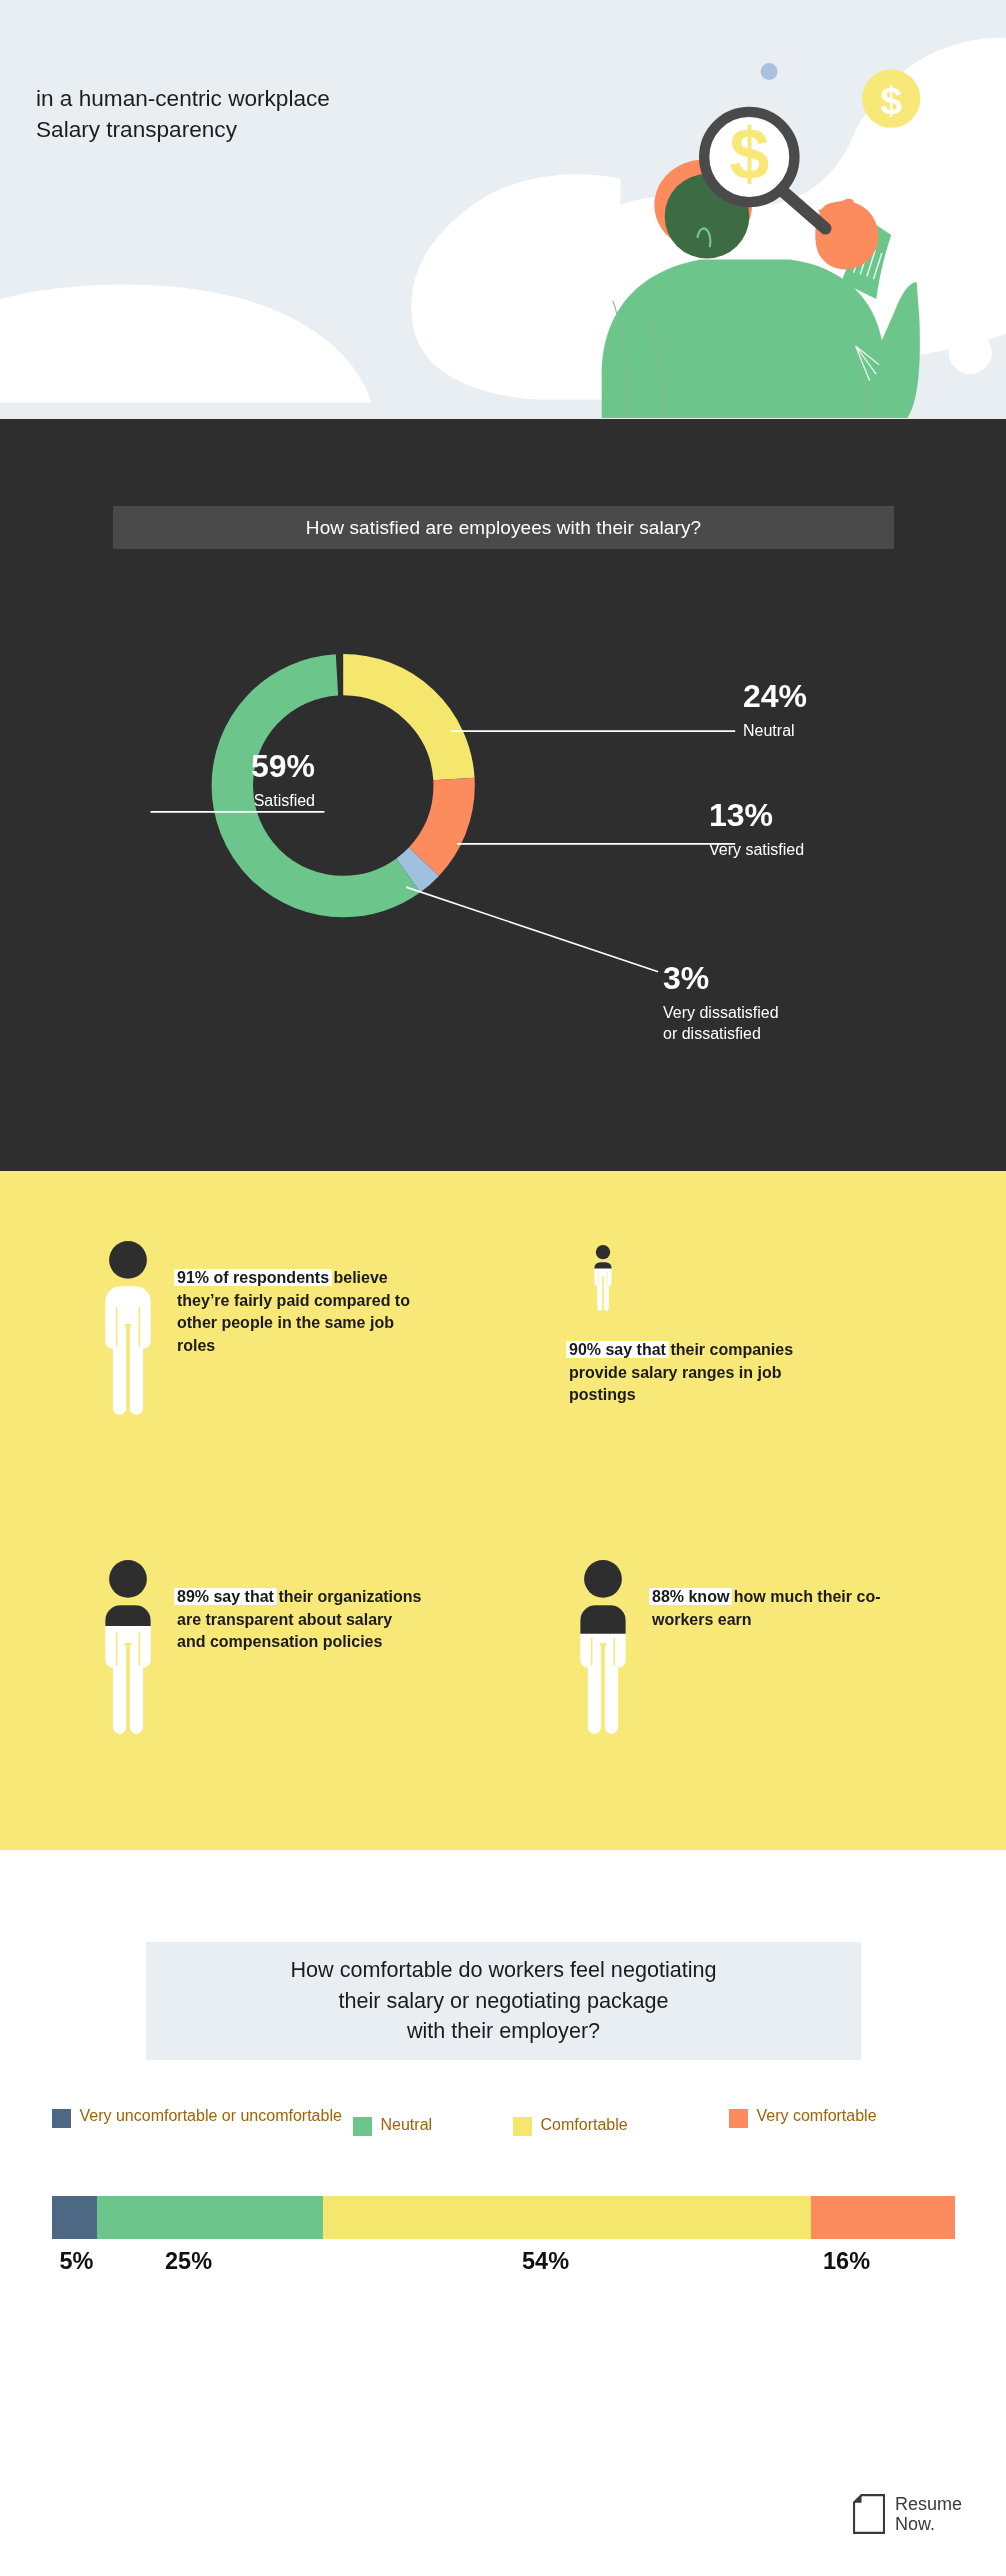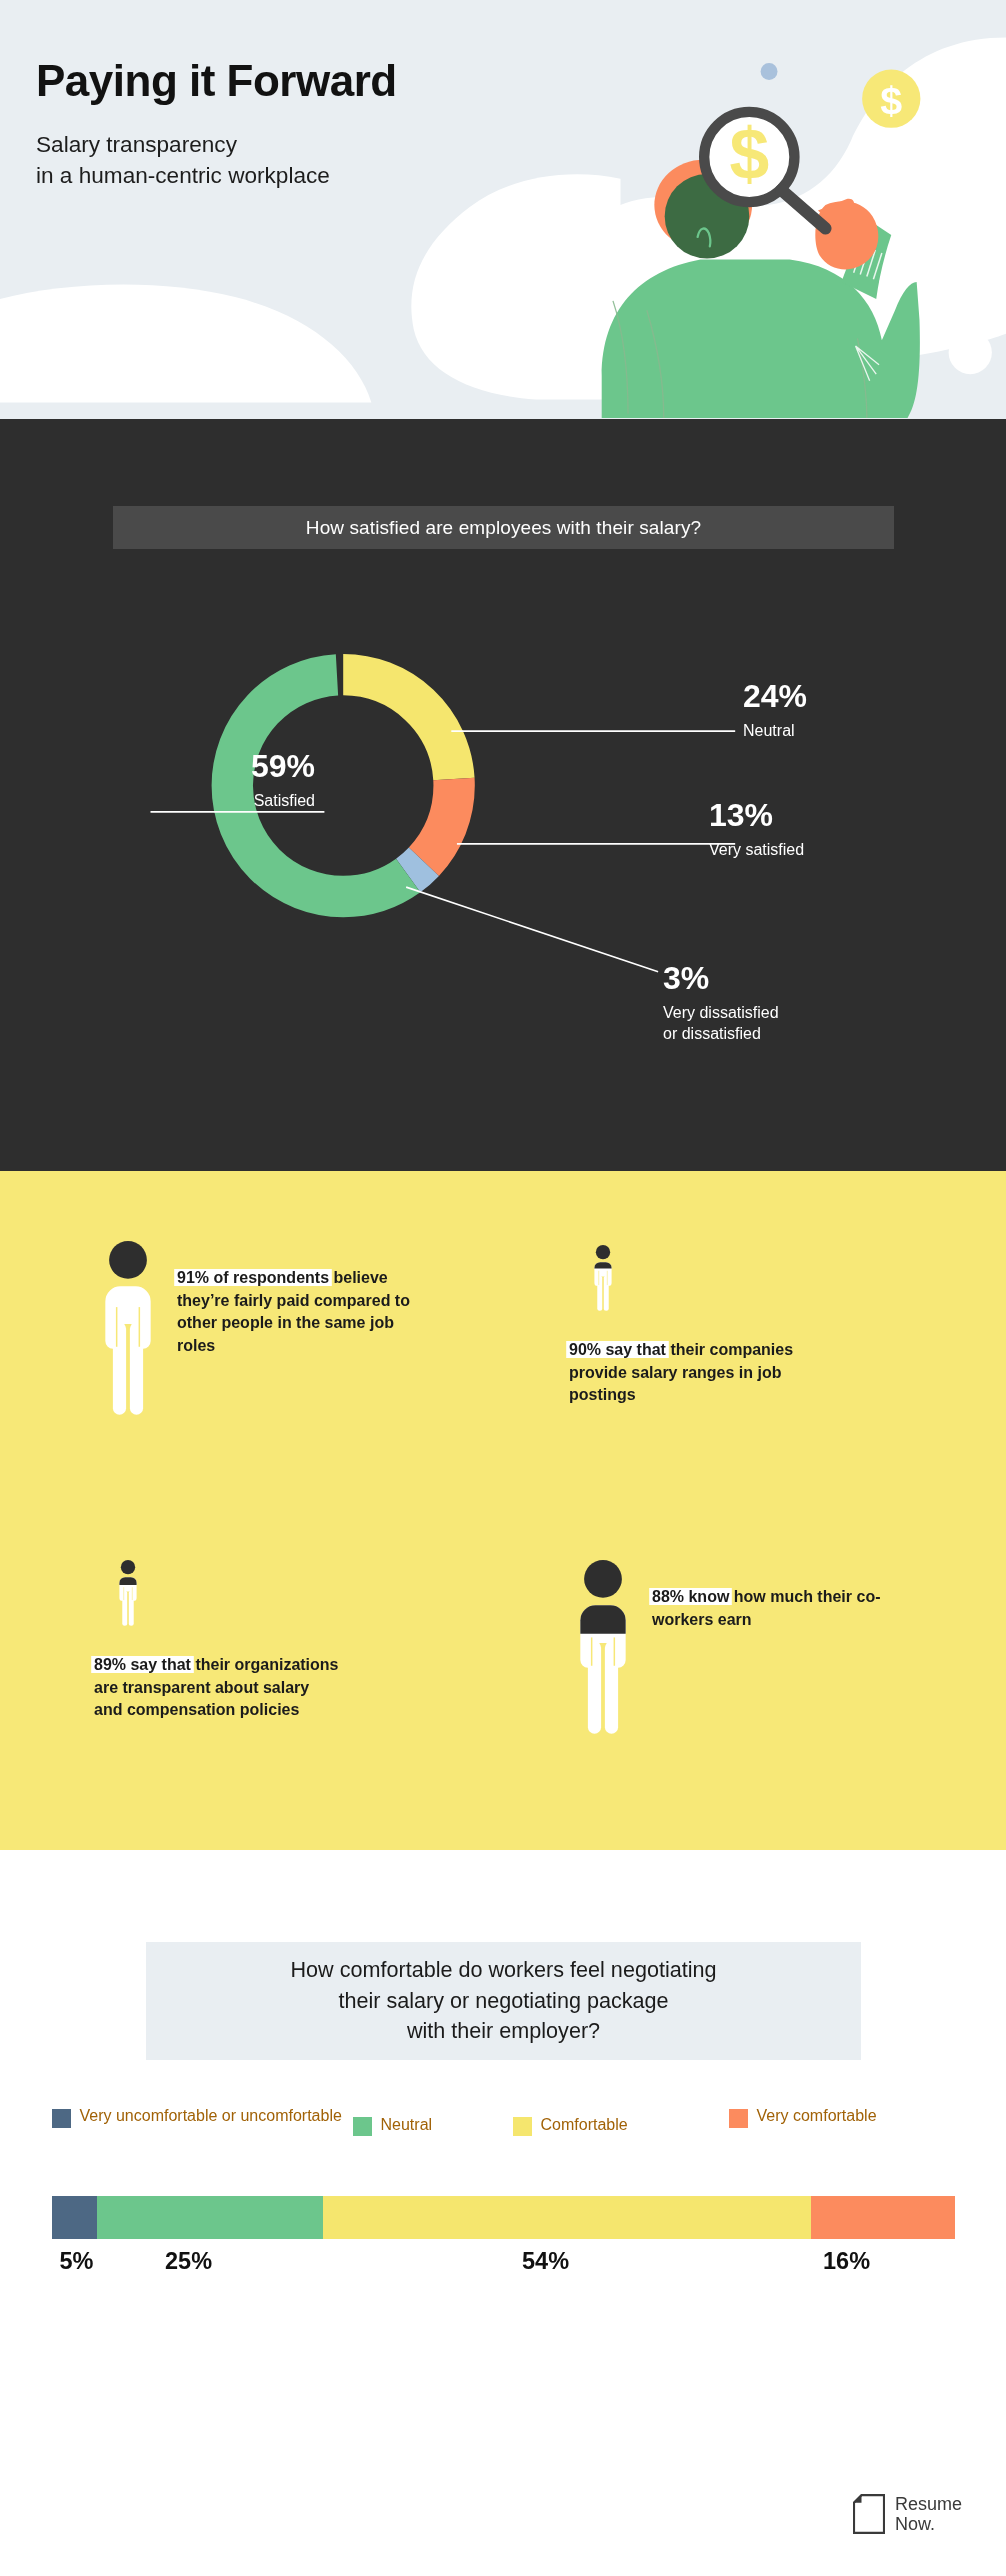--- a/index.html
+++ b/index.html
@@ -89,21 +89,21 @@
     height: 679px;
     position: relative;
   }
   .stat-grid {
     position: absolute;
     inset: 0;
   }
   .stat-cell { position: absolute; display: flex; }
   .sc1 { left: 94px; top: 70px; }
   .sc2 { left: 569px; top: 74px; flex-direction: column; }
-  .sc3 { left: 94px; top: 389px; flex-direction: column; }
+  .sc3 { left: 94px; top: 389px; }
   .sc4 { left: 569px; top: 389px; }
   .person { width: 68px; flex: 0 0 68px; margin-right: 15px; }
   .stat-text {
     font-size: 16px;
     font-weight: 600;
     color: #1b1b1b;
     line-height: 1.42;
     max-width: 245px;
     padding-top: 26px;
   }
@@ -254,24 +254,23 @@
 
       <g>
         <circle cx="797" cy="167" r="48" fill="#ffffff"></circle>
         <text x="797" y="190" font-family="Liberation Sans, sans-serif" font-size="76" font-weight="700" fill="#f7e877" text-anchor="middle">$</text>
         <circle cx="797" cy="167" r="48" fill="none" stroke="#4a4a4a" stroke-width="11"></circle>
         <line x1="831" y1="202" x2="878" y2="243" stroke="#4a4a4a" stroke-width="13" stroke-linecap="round"></line>
       </g>
     </svg>
 
     <div class="hero-text">
-      <h1 class="hero-title">Paying it Forward</h1>
       <div class="hero-sub">
+        <div>in a human-centric workplace</div>
         <div>Salary transparency</div>
-        <div>in a human-centric workplace</div>
       </div>
     </div>
   </section>
 
   <section class="dark-section">
 
     <div class="banner-dark">
       <span>How satisfied are employees with their salary?</span>
     </div>
 

